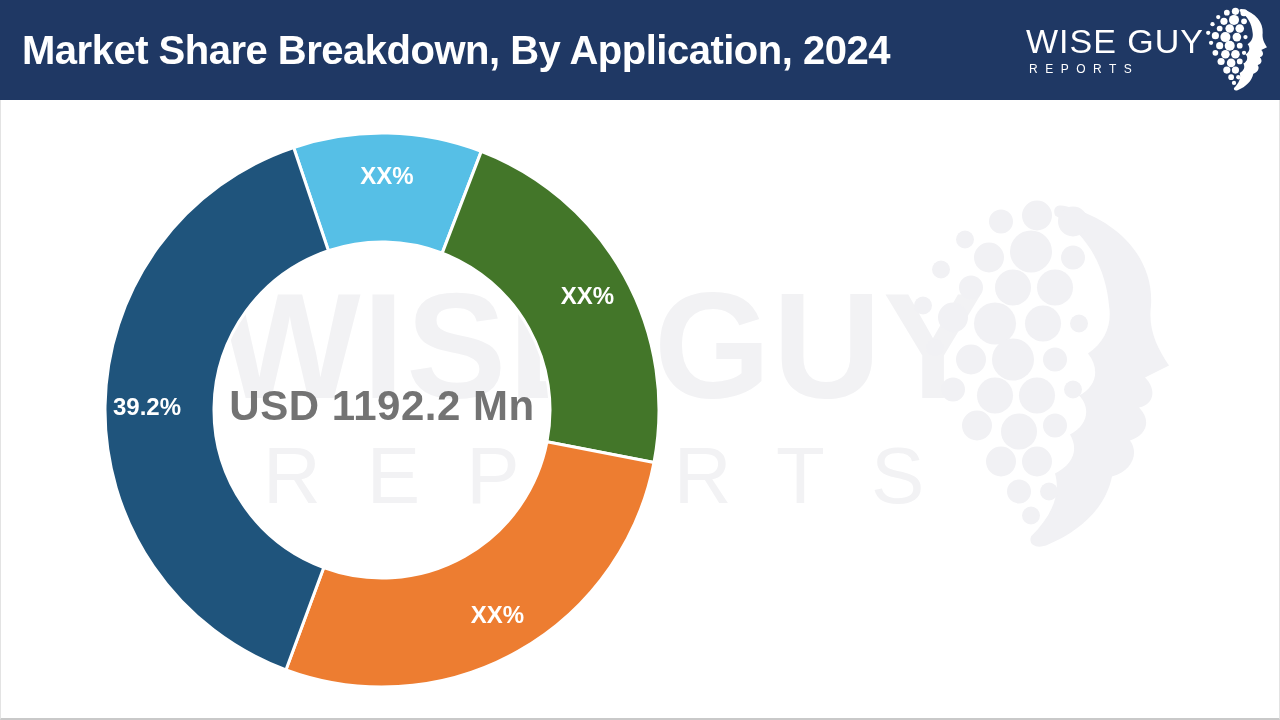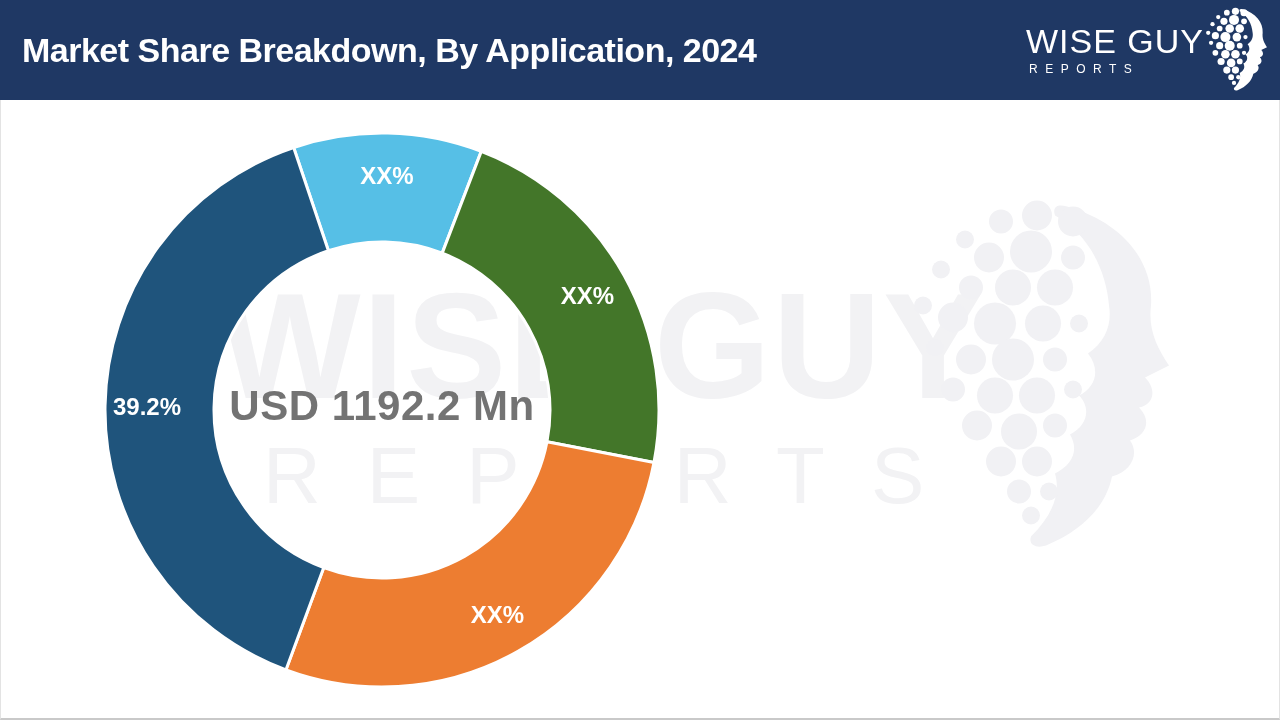--- a/index.html
+++ b/index.html
@@ -3,21 +3,21 @@
 <meta charset="utf-8">
 <style>
   * { margin:0; padding:0; box-sizing:border-box; }
   html,body { width:1280px; height:720px; overflow:hidden; background:#fff;
               font-family:"Liberation Sans", sans-serif; }
 
   
   .header { position:absolute; left:0; top:0; width:1280px; height:100px;
             background:#1F3864; display:flex; align-items:center;
             justify-content:space-between; padding:0 10px 0 22px; z-index:5; }
-  .title  { color:#fff; font-size:34px; font-weight:bold; letter-spacing:-0.5px; white-space:nowrap; }
+  .title  { color:#fff; font-size:40px; font-weight:bold; letter-spacing:-0.5px; white-space:nowrap; }
   .logo   { display:flex; align-items:center; color:#fff; }
   .logo-text { display:flex; flex-direction:column; align-items:flex-start; margin-right:-6px; }
   .logo-line1 { font-size:34px; font-weight:500; letter-spacing:1px; line-height:1; }
   .logo-line2 { font-size:12px; font-weight:400; letter-spacing:7.5px; margin-top:4px; text-indent:3px; }
   .logo-head { width:72px; height:86px; color:#fff; }
 
   
   .content { position:absolute; left:0; top:100px; width:1280px; height:620px;
              background:#fff; border-left:1px solid #E3E3E3; border-right:1px solid #E3E3E3;
              border-bottom:2px solid #C9C9C9; }

